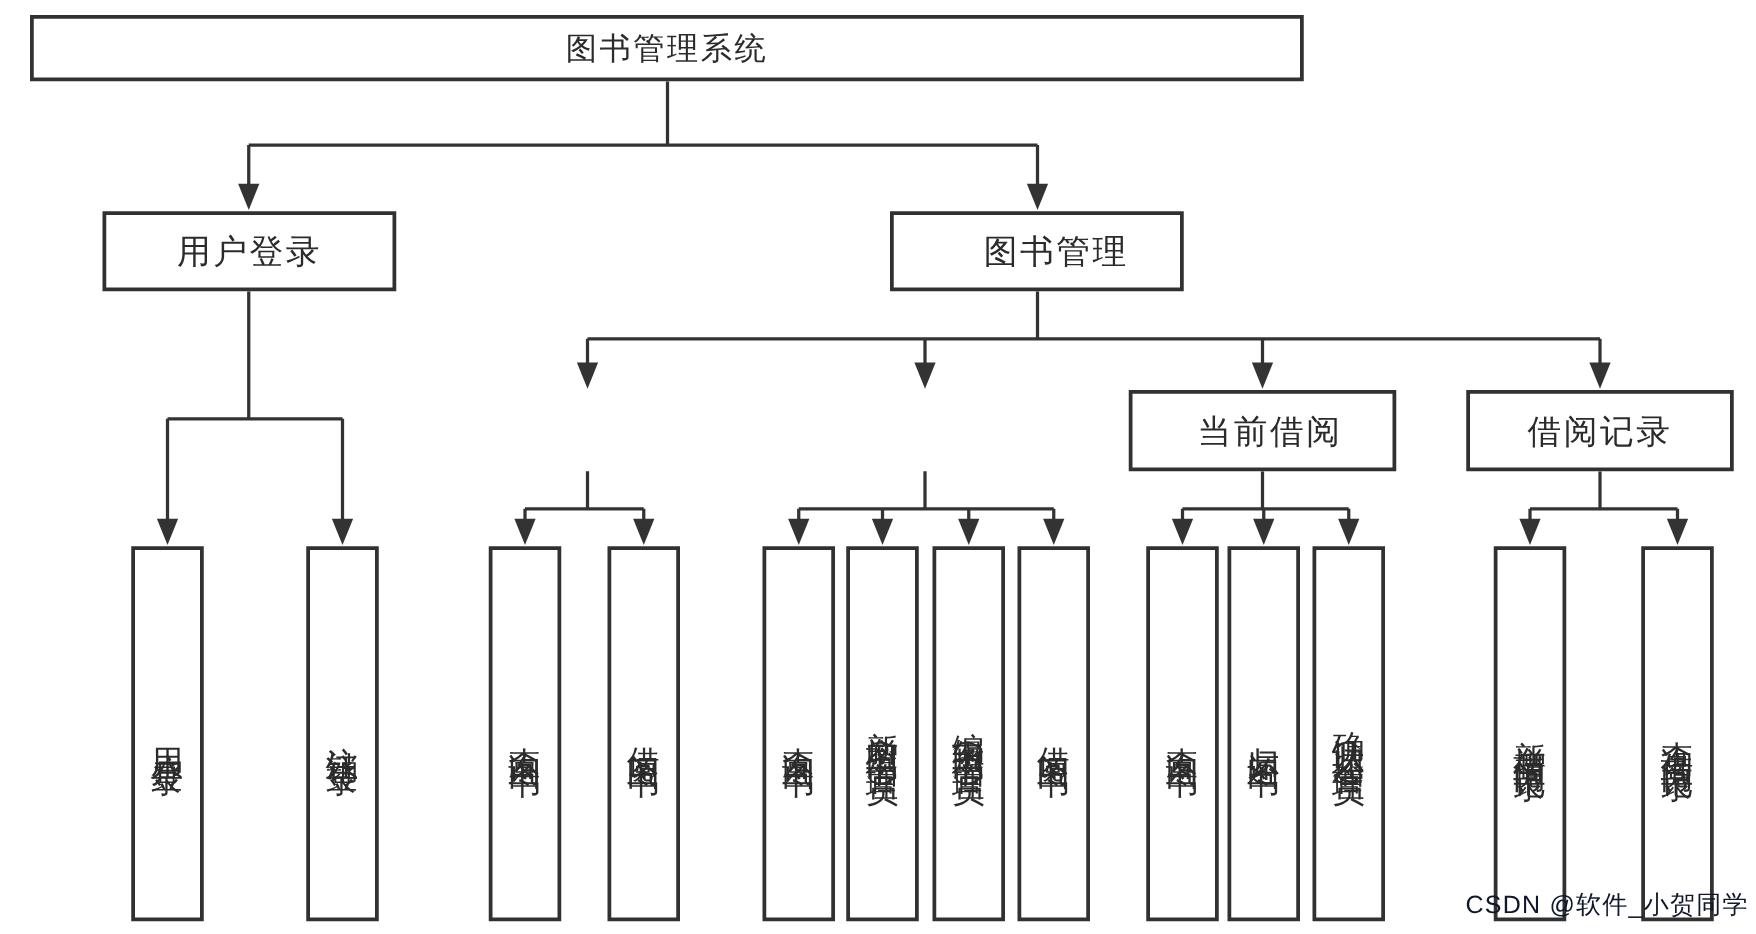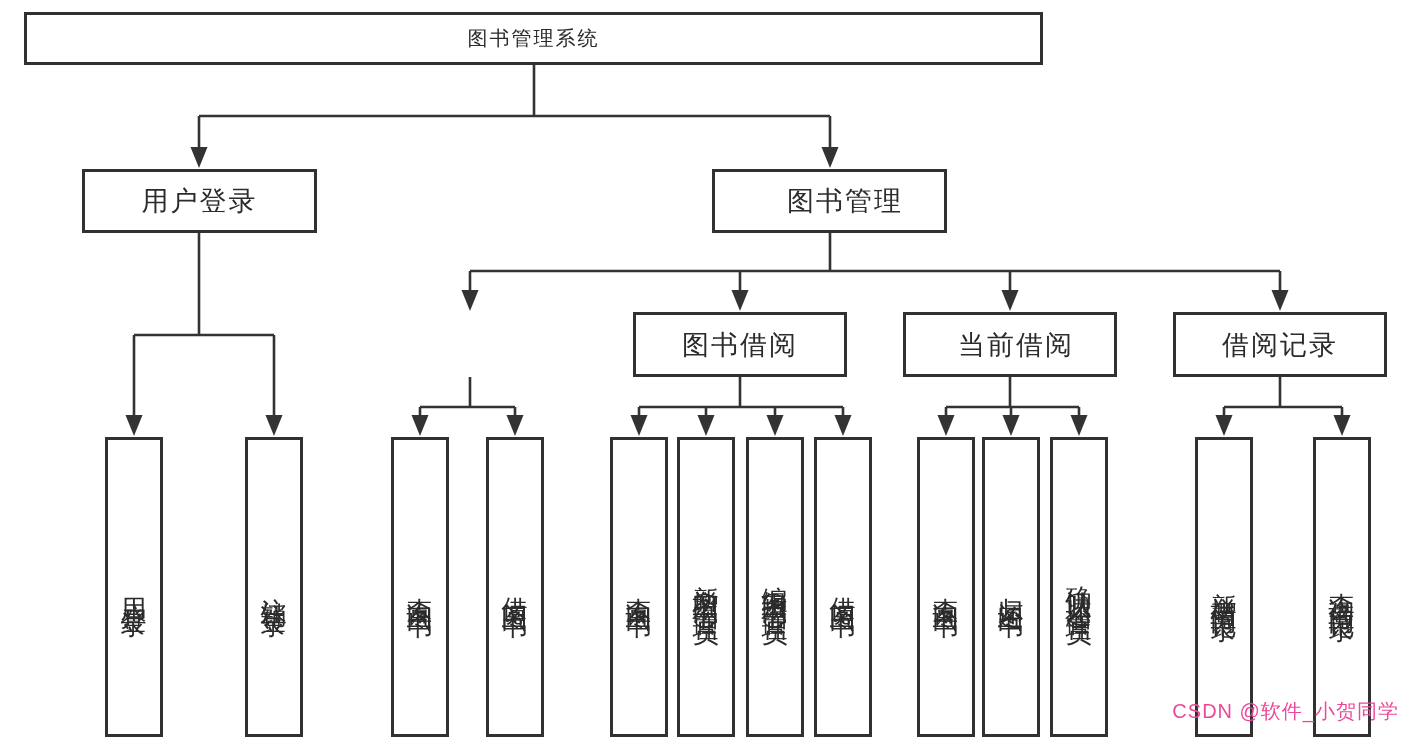--- a/index.html
+++ b/index.html
@@ -24,21 +24,21 @@
     background: #ffffff;
     border: 3px solid #313131;
     color: #2b2b2b;
     display: flex;
     align-items: center;
     justify-content: center;
     text-align: center;
     z-index: 2;
   }
   .hlabel { letter-spacing: 2px; white-space: nowrap; }
-  #b-root   { left: 24px;  top: 12px;  width: 1019px; height: 53px; font-size: 20px; }
+  #b-root   { left: 24px;  top: 12px;  width: 1019px; height: 53px; font-size: 25px; }
   #b-login  { left: 82px;  top: 169px; width: 235px;  height: 64px; font-size: 27px; }
   #b-mgmt   { left: 712px; top: 169px; width: 235px;  height: 64px; font-size: 27px; padding-left: 31px; }
   .cat      { top: 312px; width: 214px; height: 65px; font-size: 27px; }
   #b-new     { left: 363px; }
   #b-borrow  { left: 633px; }
   #b-current { left: 903px; padding-left: 12px; }
   #b-record  { left: 1173px; }
   .leaf { top: 437px; width: 58px; height: 300px; font-size: 26px; }
   .leaf .vlabel {
     writing-mode: vertical-rl;
@@ -48,24 +48,24 @@
   }
   #l-a1 { left: 105px; }  #l-a2 { left: 245px; }
   #l-b1 { left: 391px; }  #l-b2 { left: 486px; }
   #l-c1 { left: 610px; }  #l-c2 { left: 677px; }
   #l-c3 { left: 746px; }  #l-c4 { left: 814px; }
   #l-d1 { left: 917px; }  #l-d2 { left: 982px; }  #l-d3 { left: 1050px; }
   #l-e1 { left: 1195px; } #l-e2 { left: 1313px; }
   .watermark {
     position: absolute;
     right: 6px;
-    bottom: 22px;
+    bottom: 10px;
     font-size: 20px;
     letter-spacing: 1px;
-    color: #ec4899;
+    color: #0f172a;
     z-index: 3;
     white-space: nowrap;
   }
 </style>
 </head>
 <body>
 
 <div class="canvas">
 
   <svg class="connectors" width="1405" height="747" viewBox="0 0 1405 747" xmlns="http://www.w3.org/2000/svg">
@@ -102,23 +102,20 @@
     <span class="hlabel">图书管理系统</span>
   </div>
 
   <div class="box" id="b-login">
     <span class="hlabel">用户登录</span>
   </div>
   <div class="box" id="b-mgmt">
     <span class="hlabel">图书管理</span>
   </div>
 
-  <div class="box cat" id="b-borrow">
-    <span class="hlabel">图书借阅</span>
-  </div>
   <div class="box cat" id="b-current">
     <span class="hlabel">当前借阅</span>
   </div>
   <div class="box cat" id="b-record">
     <span class="hlabel">借阅记录</span>
   </div>
 
   <div class="box leaf" id="l-a1">
     <span class="vlabel">用户登录</span>
   </div>

